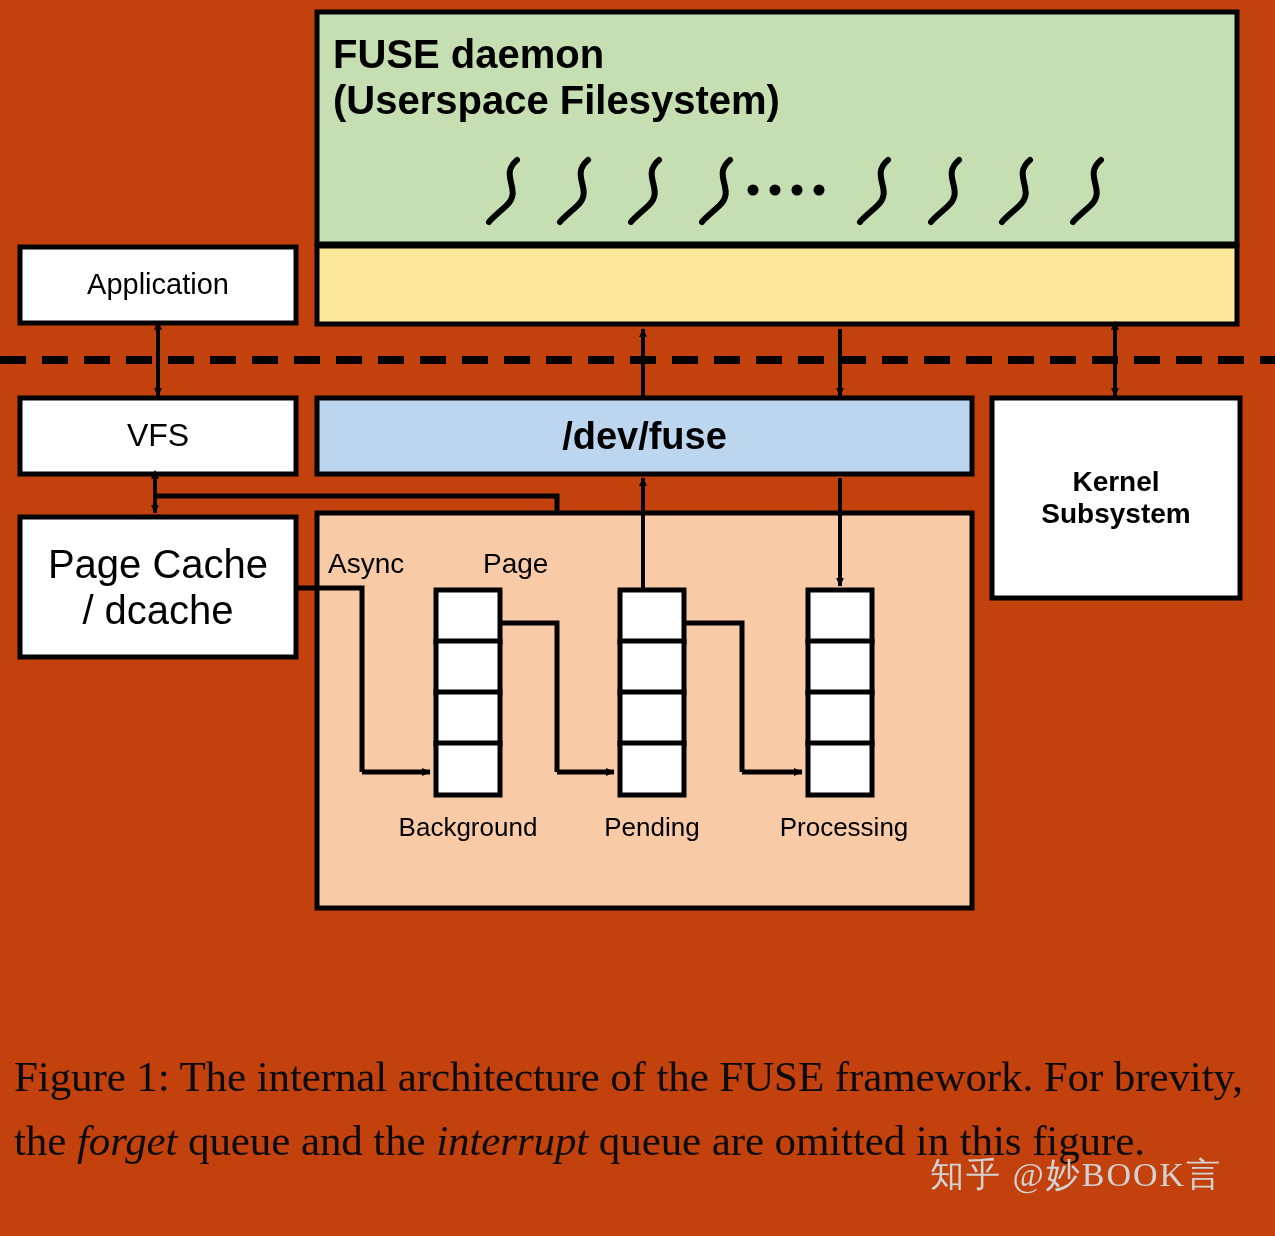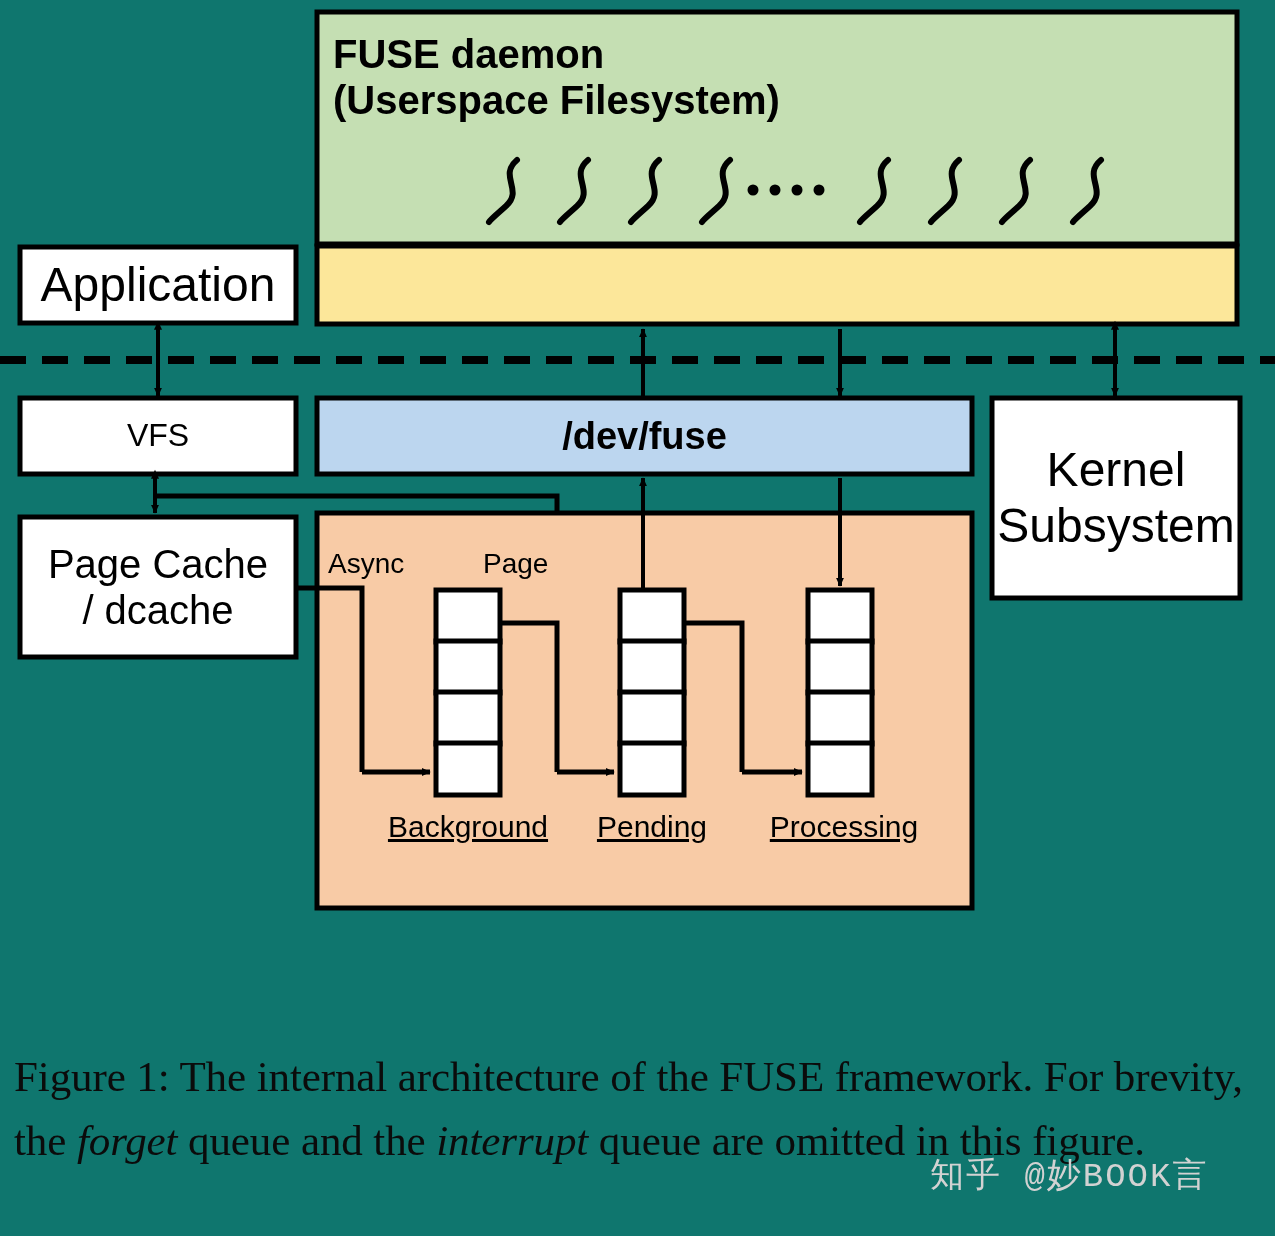--- a/index.html
+++ b/index.html
@@ -11,21 +11,21 @@
     width: 1275px;
     height: 1236px;
     font-family: "Liberation Sans", sans-serif;
     -webkit-font-smoothing: antialiased;
   }
   #page {
     position: relative;
     width: 1275px;
     height: 1236px;
     overflow: hidden;
-    background: #0f766e;
+    background: #c2410c;
   }
   #figure {
     position: absolute;
     left: 0; top: 0;
     width: 1275px;
     height: 940px;
   }
   #figure svg {
     position: absolute;
     left: 0; top: 0;
@@ -36,49 +36,49 @@
     position: absolute;
     display: flex;
     align-items: center;
     justify-content: center;
     text-align: center;
     color: #000000;
     pointer-events: none;
     white-space: pre-line;
     line-height: 1.16;
   }
-  .lbl-app      { font-size: 48px; }
+  .lbl-app      { font-size: 29px; }
   .lbl-vfs      { font-size: 32px; }
   .lbl-pcache   { font-size: 40px; }
-  .lbl-kernel   { font-size: 48px; }
+  .lbl-kernel   { font-size: 28px; font-weight: bold; }
   .lbl-daemon   { font-size: 40px; font-weight: bold; text-align: left; justify-content: flex-start; }
   .lbl-libfuse  { font-size: 38px; font-weight: bold; }
   .lbl-devfuse  { font-size: 38px; font-weight: bold; }
   .lbl-driver   { font-size: 36px; font-weight: bold; text-align: left; justify-content: flex-start; }
-  .lbl-queue    { font-size: 30px; text-decoration: underline; }
+  .lbl-queue    { font-size: 26px; }
   .lbl-sync     { font-size: 28px; }
 
   #caption {
     position: absolute;
     left: 14px;
     top: 1045px;
     width: 1250px;
     font-family: "Liberation Serif", serif;
     font-size: 43px;
     line-height: 1.48;
     color: #0b0b0b;
     letter-spacing: -0.1px;
   }
   #caption i { font-style: italic; margin-top: 31px; }
 
   #watermark {
     position: absolute;
     left: 930px;
     top: 1152px;
-    font-family: Liberation Mono, monospace;
+    font-family: Liberation Serif, serif;
     font-size: 34px;
     color: #d2d2d2;
     letter-spacing: 2px;
     white-space: nowrap;
     pointer-events: none;
   }
 </style>
 </head>
 <body>
 

